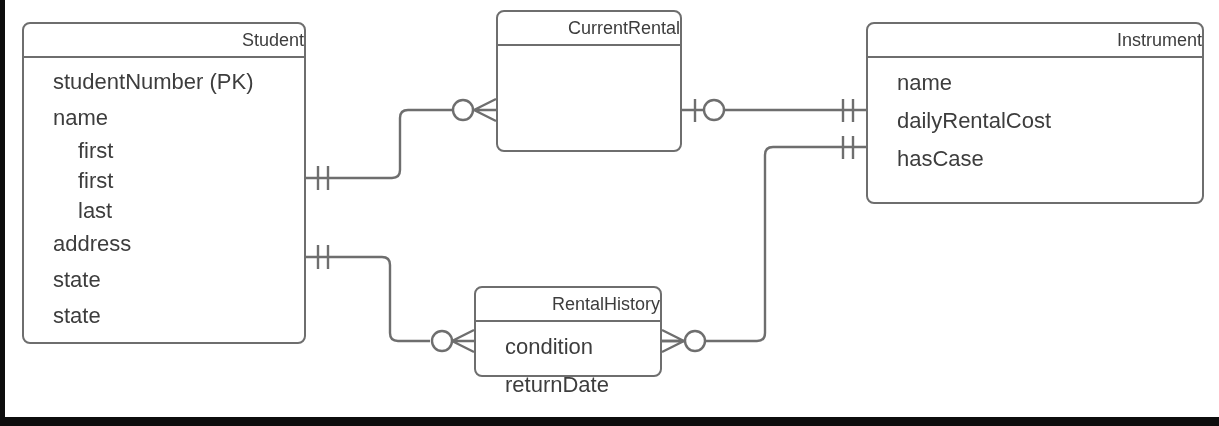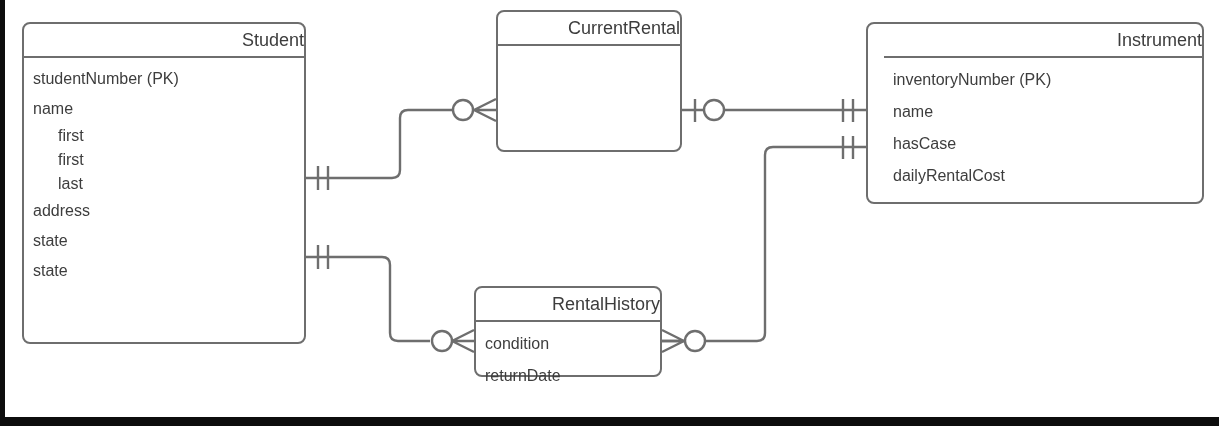--- a/index.html
+++ b/index.html
@@ -48,25 +48,26 @@
     font-size: 18px;
     color: #3d3d3d;
     border-bottom: 2px solid #6e6e6e;
     white-space: nowrap;
     overflow: hidden;
   }
   .entity-body {
     padding: 6px 0 6px 0;
   }
   .attr {
-    font-size: 16px;
+    font-size: 22px;
     color: #3d3d3d;
     line-height: 1.0;
     padding: 7px 0 7px 9px;
     white-space: nowrap;
+    margin-left: 20px;
   }
   .attr.sub {
     padding-left: 34px;
     padding-top: 4px;
     padding-bottom: 4px;
   }
   .attr.tight {
     padding-top: 8px;
     padding-bottom: 8px;
   }
@@ -140,27 +141,26 @@
       <div class="attr">address</div>
       <div class="attr">state</div>
       <div class="attr">state</div>
     </div>
   </div>
 
   <div class="entity" style="left:496px; top:10px; width:186px; height:142px;">
     <div class="entity-title">CurrentRental</div>
   </div>
 
-  <div class="entity" style="left:866px; top:22px; width:338px; height:182px;padding-left:16px;">
+  <div class="entity" style="left:866px; top:22px; width:338px; height:182px;">
     <div class="entity-title">Instrument</div>
     <div class="entity-body">
-      <div class="attr tight">inventoryNumber (PK)</div>
       <div class="attr tight">name</div>
+      <div class="attr tight">dailyRentalCost</div>
       <div class="attr tight">hasCase</div>
-      <div class="attr tight">dailyRentalCost</div>
     </div>
   </div>
 
   <div class="entity" style="left:474px; top:286px; width:188px; height:91px;">
     <div class="entity-title">RentalHistory</div>
     <div class="entity-body">
       <div class="attr tight">condition</div>
       <div class="attr tight">returnDate</div>
     </div>
   </div>

